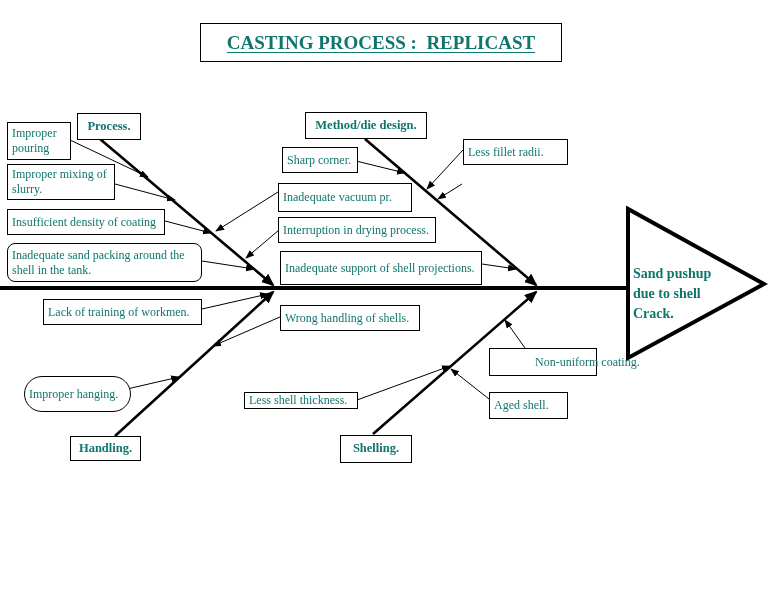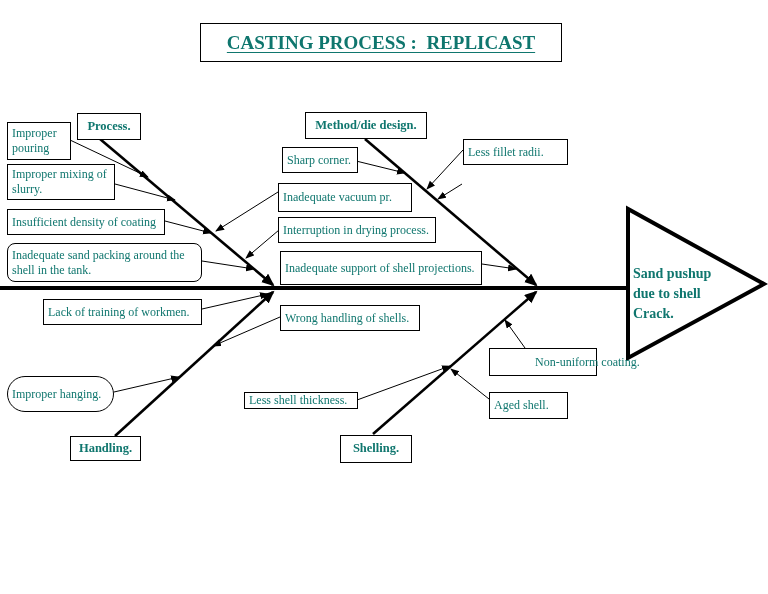--- a/index.html
+++ b/index.html
@@ -80,21 +80,21 @@
   <div class="box cat" style="left:305px;top:112px;width:122px;height:27px;">Method/die design.</div>
   <div class="box cat" style="left:70px;top:436px;width:71px;height:25px;font-family:Liberation Serif, serif;">Handling.</div>
   <div class="box" style="left:7px;top:122px;width:64px;height:38px;">Improper pouring</div>
 
   <div class="box cat" style="left:340px;top:435px;width:72px;height:28px;">Shelling.</div>
   <div class="box" style="left:7px;top:164px;width:108px;height:36px;">Improper mixing of slurry.</div>
   <div class="box nowrap" style="left:7px;top:209px;width:158px;height:26px;">Insufficient density of coating</div>
   <div class="box" style="left:7px;top:243px;width:195px;height:39px;border-radius:8px;">Inadequate sand packing around the shell in the tank.</div>
 
   <div class="box nowrap" style="left:43px;top:299px;width:159px;height:26px;">Lack of training of workmen.</div>
-  <div class="box nowrap" style="left:7px;top:376px;width:107px;height:36px;border-radius:18px;">Improper hanging.</div>
+  <div class="box nowrap" style="left:24px;top:376px;width:107px;height:36px;border-radius:18px;">Improper hanging.</div>
 
   <div class="box nowrap" style="left:282px;top:147px;width:76px;height:26px;">Sharp corner.</div>
   <div class="box nowrap" style="left:278px;top:183px;width:134px;height:29px;">Inadequate vacuum pr.</div>
   <div class="box nowrap" style="left:278px;top:217px;width:158px;height:26px;">Interruption in drying process.</div>
   <div class="box nowrap" style="left:280px;top:251px;width:202px;height:34px;">Inadequate support of shell projections.</div>
   <div class="box nowrap" style="left:463px;top:139px;width:105px;height:26px;">Less fillet radii.</div>
 
   <div class="box nowrap" style="left:280px;top:305px;width:140px;height:26px;">Wrong handling of shells.</div>
   <div class="box nowrap" style="left:244px;top:392px;width:114px;height:17px;">Less shell thickness.</div>
   <div class="box nowrap" style="left:489px;top:348px;width:108px;height:28px;padding-left:45px;">Non-uniform coating.</div>

